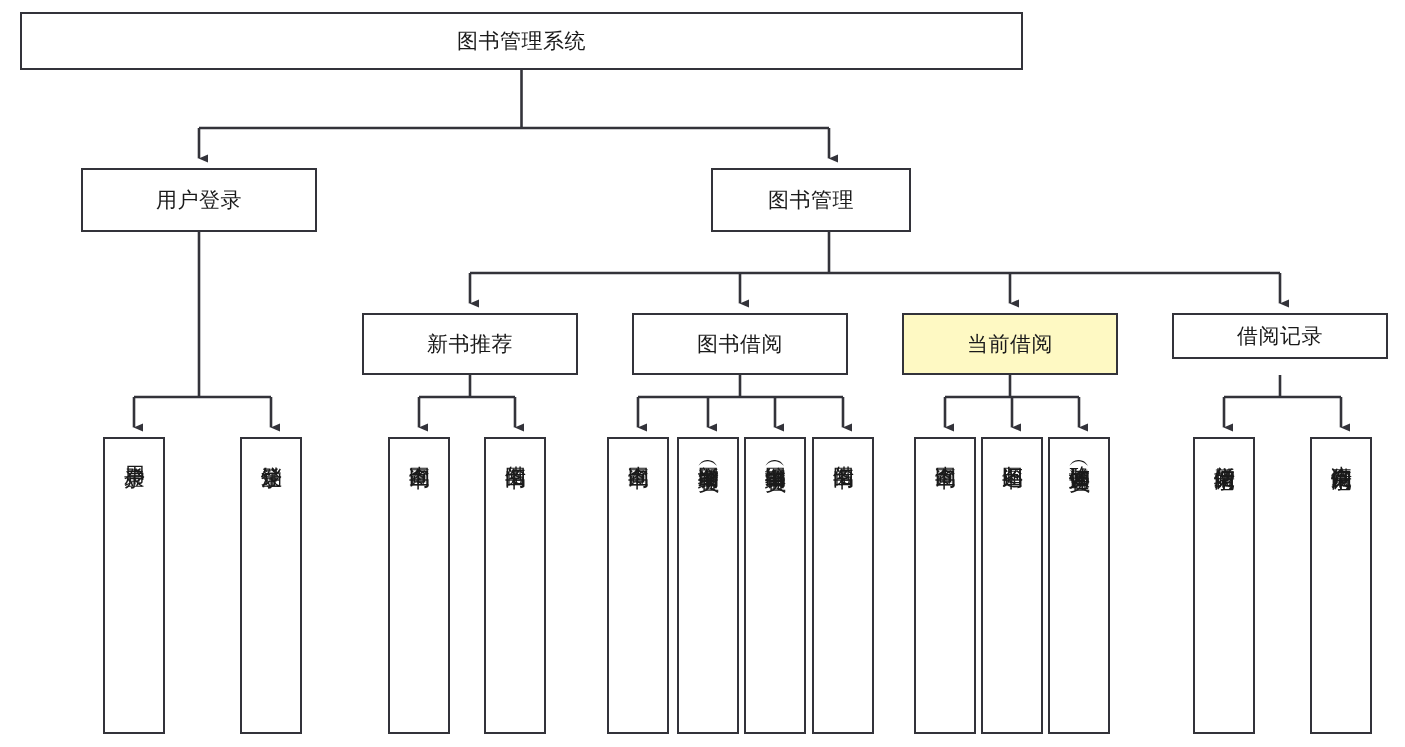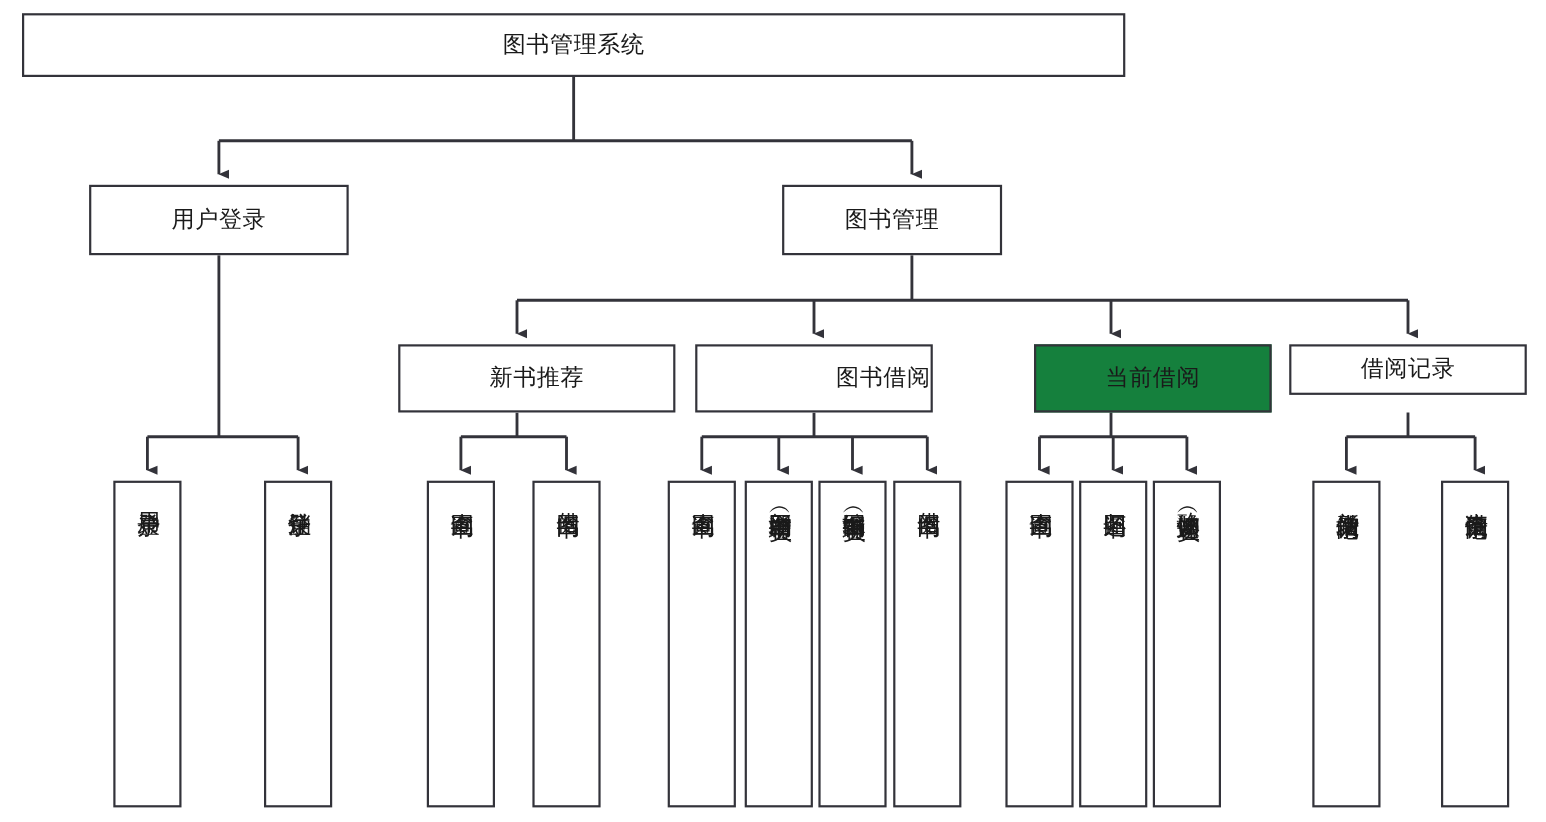--- a/index.html
+++ b/index.html
@@ -120,27 +120,27 @@
   <div id="nodes-root">
       <div class="node" style="left: 20px; top: 12px; width: 1003px; height: 58px; border-color: rgb(51, 51, 58); background: rgb(255, 255, 255);">
         <span class="label" style="color: rgb(26, 26, 26);">图书管理系统</span>
       </div>
       <div class="node" style="left: 81px; top: 168px; width: 236px; height: 64px; border-color: rgb(51, 51, 58); background: rgb(255, 255, 255);">
         <span class="label" style="color: rgb(26, 26, 26);">用户登录</span>
       </div>
       <div class="node" style="left: 711px; top: 168px; width: 200px; height: 64px; border-color: rgb(51, 51, 58); background: rgb(255, 255, 255);">
         <span class="label" style="color: rgb(26, 26, 26);">图书管理</span>
       </div>
-      <div class="node" style="left: 362px; top: 313px; width: 252px; height: 62px; border-color: rgb(51, 51, 58); background: rgb(255, 255, 255);">
+      <div class="node" style="left: 362px; top: 313px; width: 216px; height: 62px; border-color: rgb(51, 51, 58); background: rgb(255, 255, 255);">
         <span class="label" style="color: rgb(26, 26, 26);">新书推荐</span>
       </div>
-      <div class="node" style="left: 632px; top: 313px; width: 216px; height: 62px; border-color: rgb(51, 51, 58); background: rgb(255, 255, 255); justify-content: flex-end;">
+      <div class="node" style="left: 632px; top: 313px; width: 216px; height: 62px; border-color: rgb(51, 51, 58); background: rgb(255, 255, 255);">
         <span class="label" style="color: rgb(26, 26, 26);">图书借阅</span>
       </div>
-      <div class="node" style="left: 940px; top: 313px; width: 216px; height: 62px; border-color: rgb(51, 51, 58); background: #15803d;">
+      <div class="node" style="left: 902px; top: 313px; width: 216px; height: 62px; border-color: rgb(51, 51, 58); background: #fef9c3;">
         <span class="label" style="color: rgb(26, 26, 26);">当前借阅</span>
       </div>
       <div class="node" style="left: 1172px; top: 313px; width: 216px; height: 46px; border-color: rgb(51, 51, 58); background: rgb(255, 255, 255);">
         <span class="label" style="color: rgb(26, 26, 26);">借阅记录</span>
       </div>
       <div class="node leaf" style="left: 103px; top: 437px; width: 62px; height: 297px; border-color: rgb(51, 51, 58); background: rgb(255, 255, 255);">
         <span class="label" style="color: rgb(26, 26, 26);">用户登录</span>
       </div>
       <div class="node leaf" style="left: 240px; top: 437px; width: 62px; height: 297px; border-color: rgb(51, 51, 58); background: rgb(255, 255, 255);">
         <span class="label" style="color: rgb(26, 26, 26);">注销登录</span>

